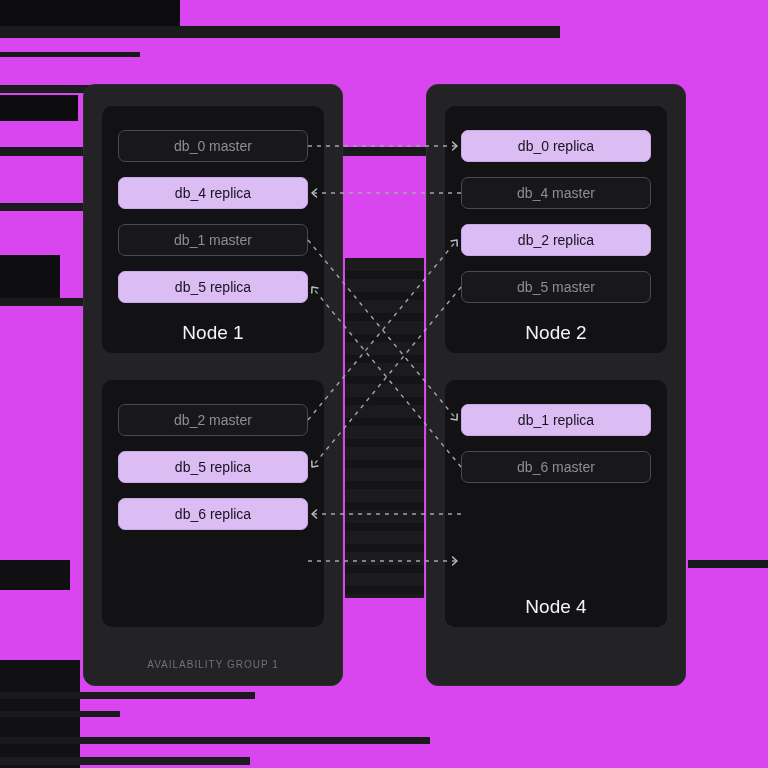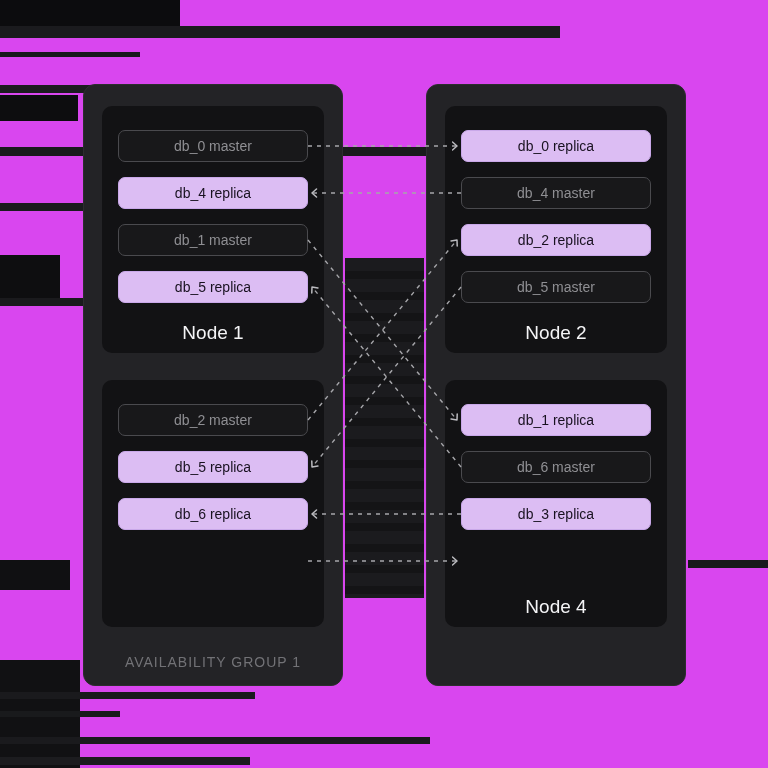--- a/index.html
+++ b/index.html
@@ -19,21 +19,21 @@
   
   .group{
     position:absolute;top:84px;width:260px;height:602px;
     background:#232326;border:1px solid #2d2d30;border-radius:12px;
     box-sizing:border-box;
   }
   .group.g1{left:83px;}
   .group.g2{left:426px;}
   .group-caption{
     position:absolute;left:0;right:0;bottom:15px;
-    text-align:center;color:#727276;font-size:14px;letter-spacing:1px;
+    text-align:center;color:#727276;font-size:10px;letter-spacing:1px;
     font-weight:400;
   }
   
   .node{
     position:absolute;left:18px;width:222px;height:247px;
     background:#121214;border-radius:10px;
   }
   .node.top{top:21px;}
   .node.bottom{top:295px;}
   .dbcol{
@@ -110,21 +110,20 @@
         <div class="db master">db_4 master</div>
         <div class="db replica">db_2 replica</div>
         <div class="db master">db_5 master</div>
       </div>
       <div class="node-label">Node 2</div>
     </div>
     <div class="node bottom">
       <div class="dbcol">
         <div class="db replica">db_1 replica</div>
         <div class="db master">db_6 master</div>
-        <div class="db replica">db_3 replica</div>
       </div>
       <div class="node-label">Node 4</div>
     </div>
   </div>
 
   <svg id="arrows" width="768" height="768" viewBox="0 0 768 768">
     <defs>
       <marker id="chev" markerWidth="12" markerHeight="12" refX="5.5" refY="5" orient="auto" markerUnits="userSpaceOnUse">
         <path d="M1,1 L5.5,5 L1,9" fill="none" stroke="#bcbcc0" stroke-width="1.5" stroke-linecap="round" stroke-linejoin="round"></path>
       </marker>

